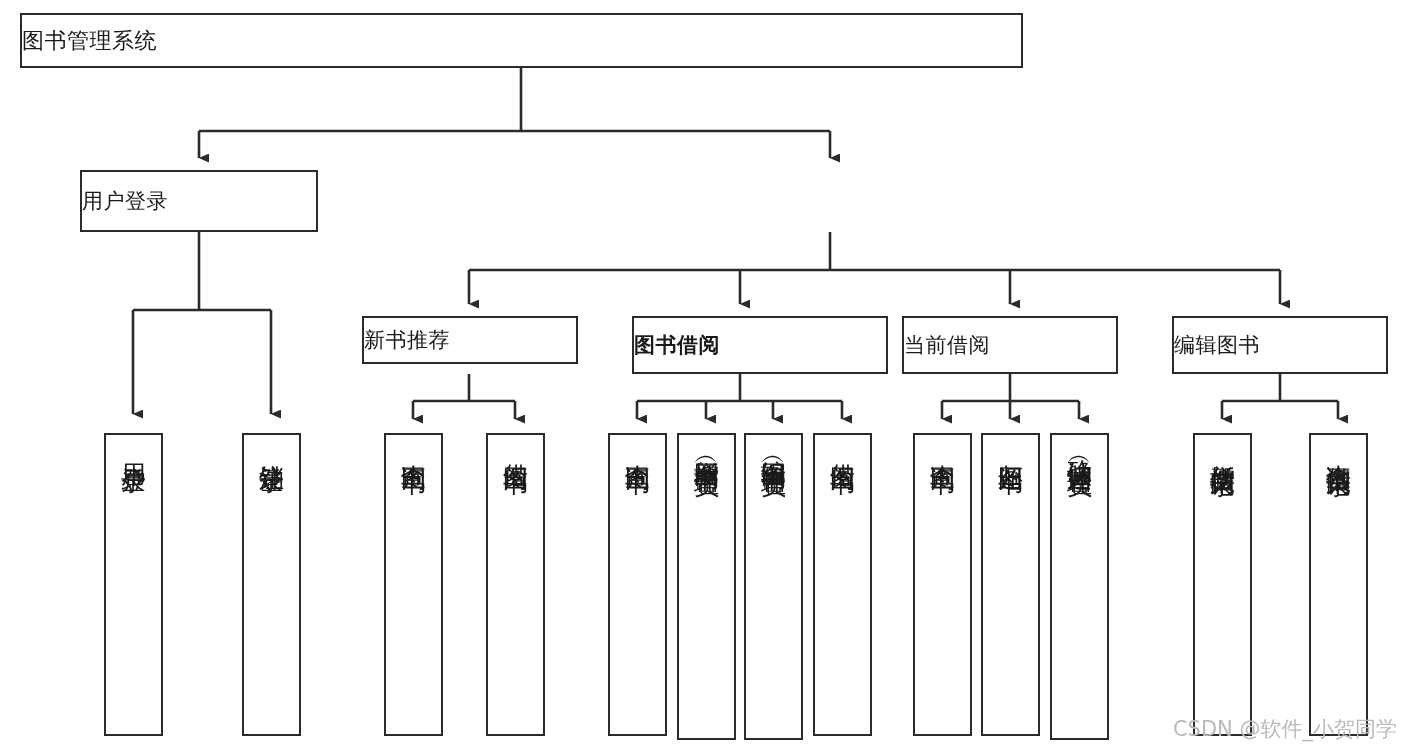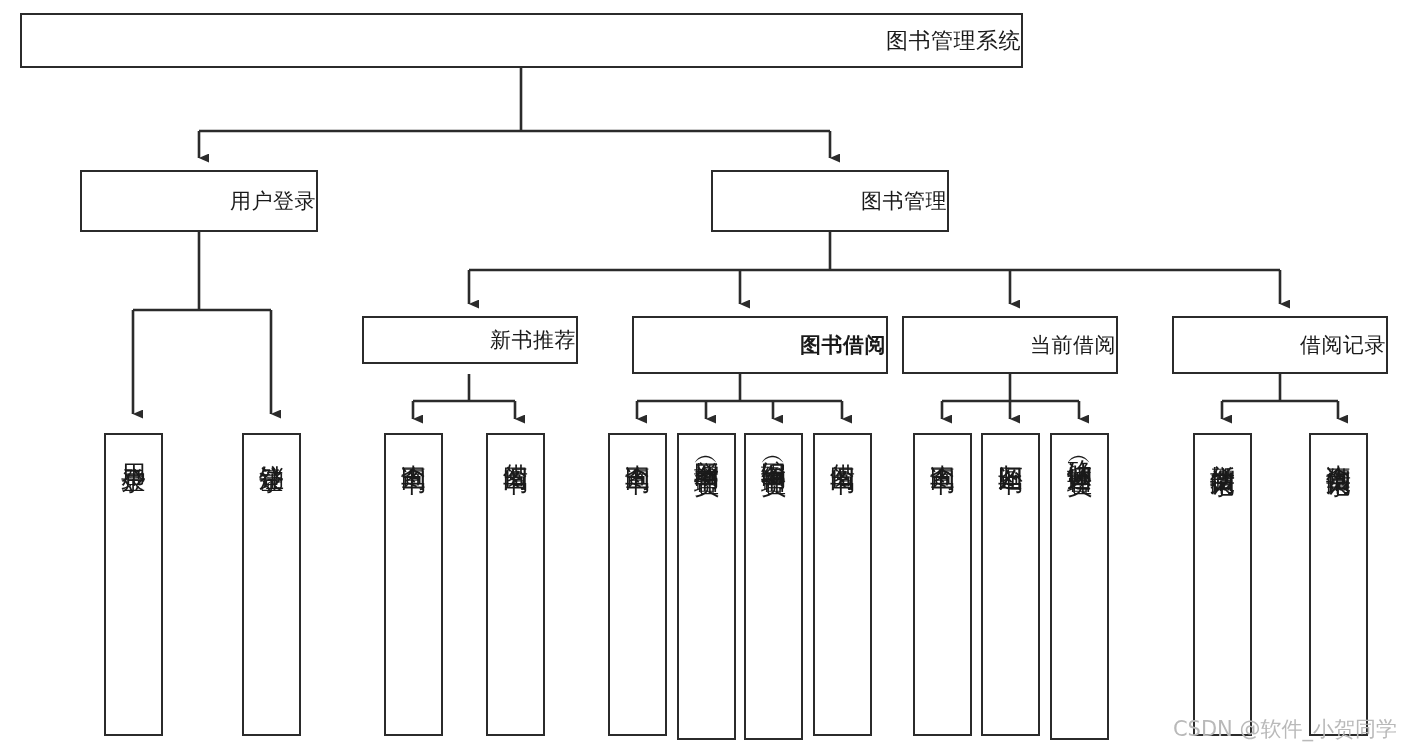--- a/index.html
+++ b/index.html
@@ -25,21 +25,21 @@
     width: 1405px;
     height: 747px;
   }
   .node {
     position: absolute;
     box-sizing: border-box;
     background: #ffffff;
     border: 2px solid #2b2b2b;
     display: flex;
     align-items: center;
-    justify-content: flex-end;
+    justify-content: flex-start;
     z-index: 2;
   }
   .node-label {
     color: #1a1a1a;
     letter-spacing: 0.5px;
     white-space: nowrap;
     text-align: center;
     line-height: 1.05;
   }
   .node.horizontal .node-label {
@@ -147,38 +147,35 @@
   </svg>
 
   <div class="node root horizontal" style="left:20px; top:13px; width:1003px; height:55px;">
     <span class="node-label">图书管理系统</span>
   </div>
 
   <div class="node horizontal" style="left:80px; top:170px; width:238px; height:62px;">
     <span class="node-label">用户登录</span>
   </div>
 
-  <div class="node horizontal" style="left:711px; top:170px; width:238px; height:62px;">
-    <span class="node-label">图书管理</span>
-  </div>
 
   <div class="node horizontal" style="left:362px; top:316px; width:216px; height:48px;">
     <span class="node-label">新书推荐</span>
   </div>
 
   <div class="node horizontal" style="left:632px; top:316px; width:256px; height:58px;font-weight:bold;">
     <span class="node-label">图书借阅</span>
   </div>
 
   <div class="node horizontal" style="left:902px; top:316px; width:216px; height:58px;">
     <span class="node-label">当前借阅</span>
   </div>
 
   <div class="node horizontal" style="left:1172px; top:316px; width:216px; height:58px;">
-    <span class="node-label">借阅记录</span>
+    <span class="node-label">编辑图书</span>
   </div>
 
   <div class="node vertical" style="left:104px; top:433px; width:59px; height:303px;">
     <span class="node-label">用户登录</span>
   </div>
 
   <div class="node vertical" style="left:242px; top:433px; width:59px; height:303px;">
     <span class="node-label">注销登录</span>
   </div>
 

